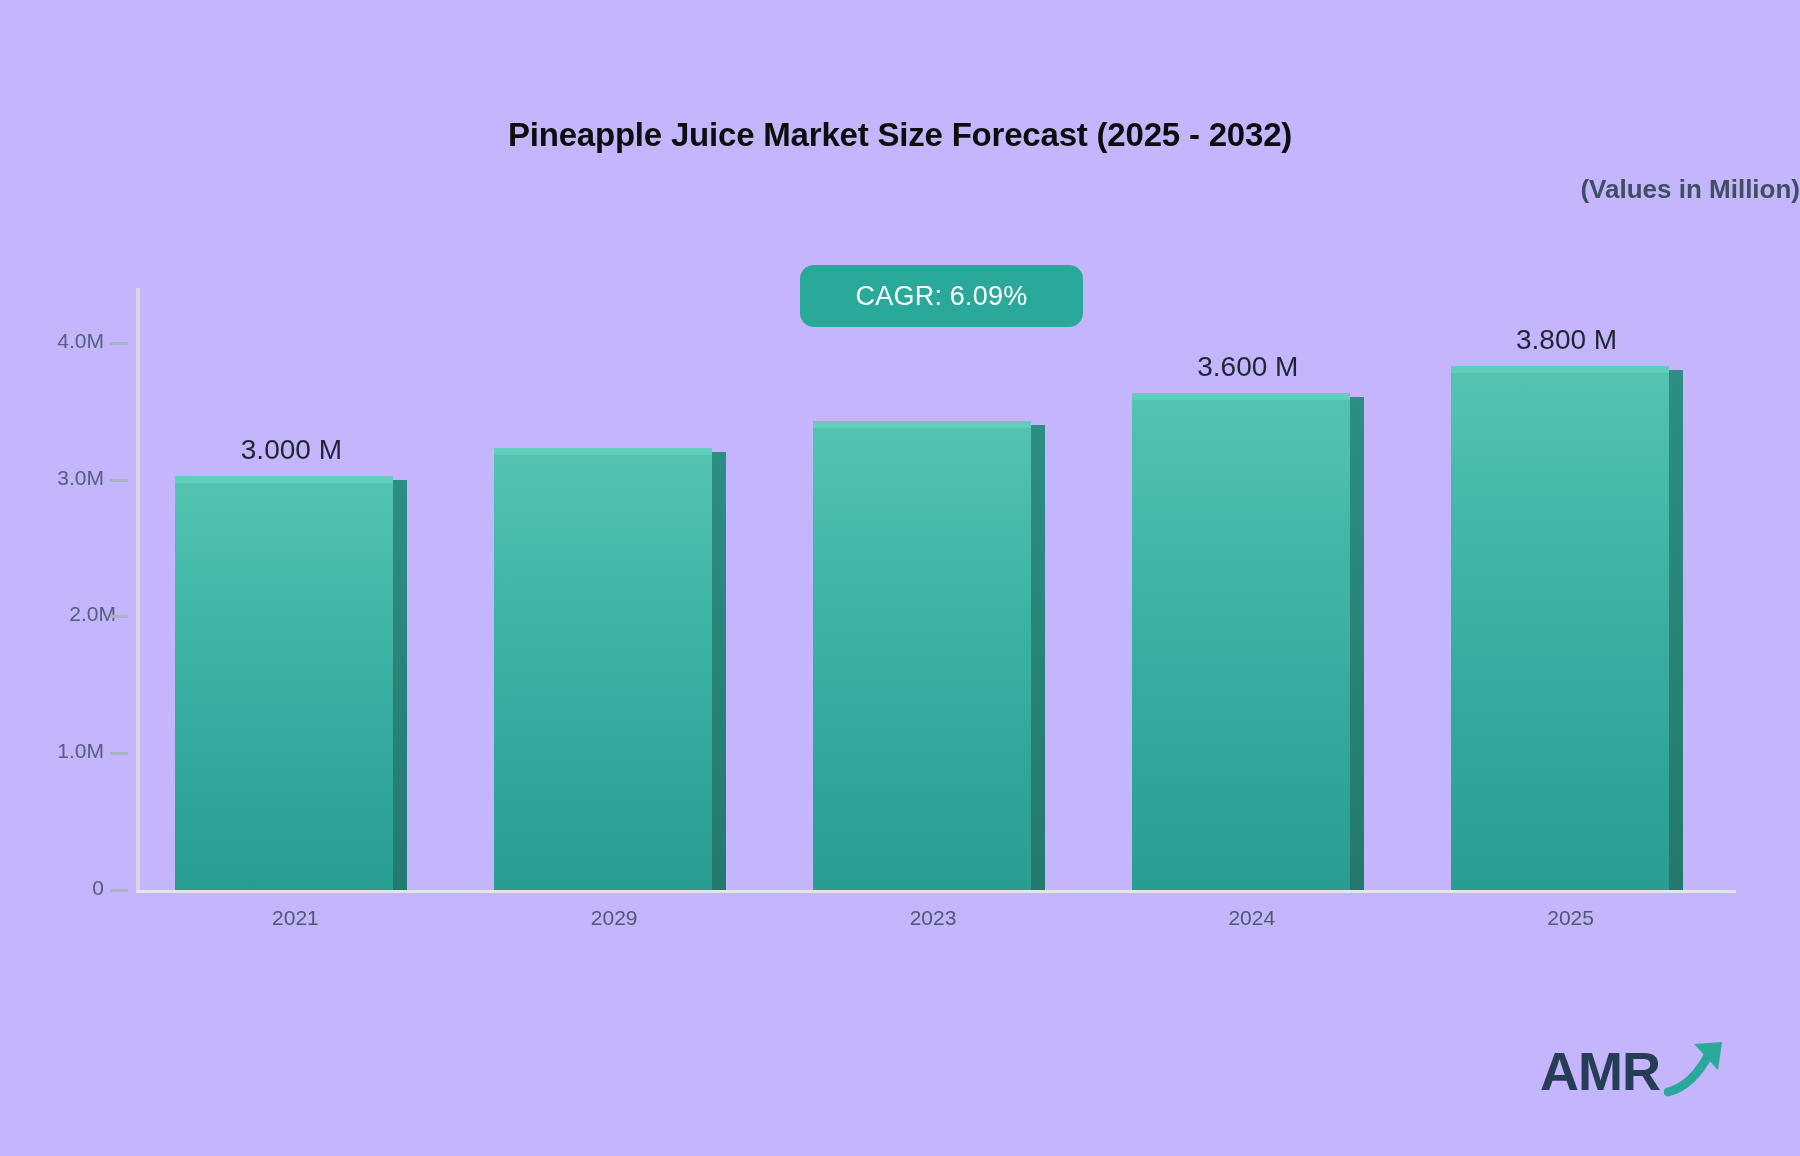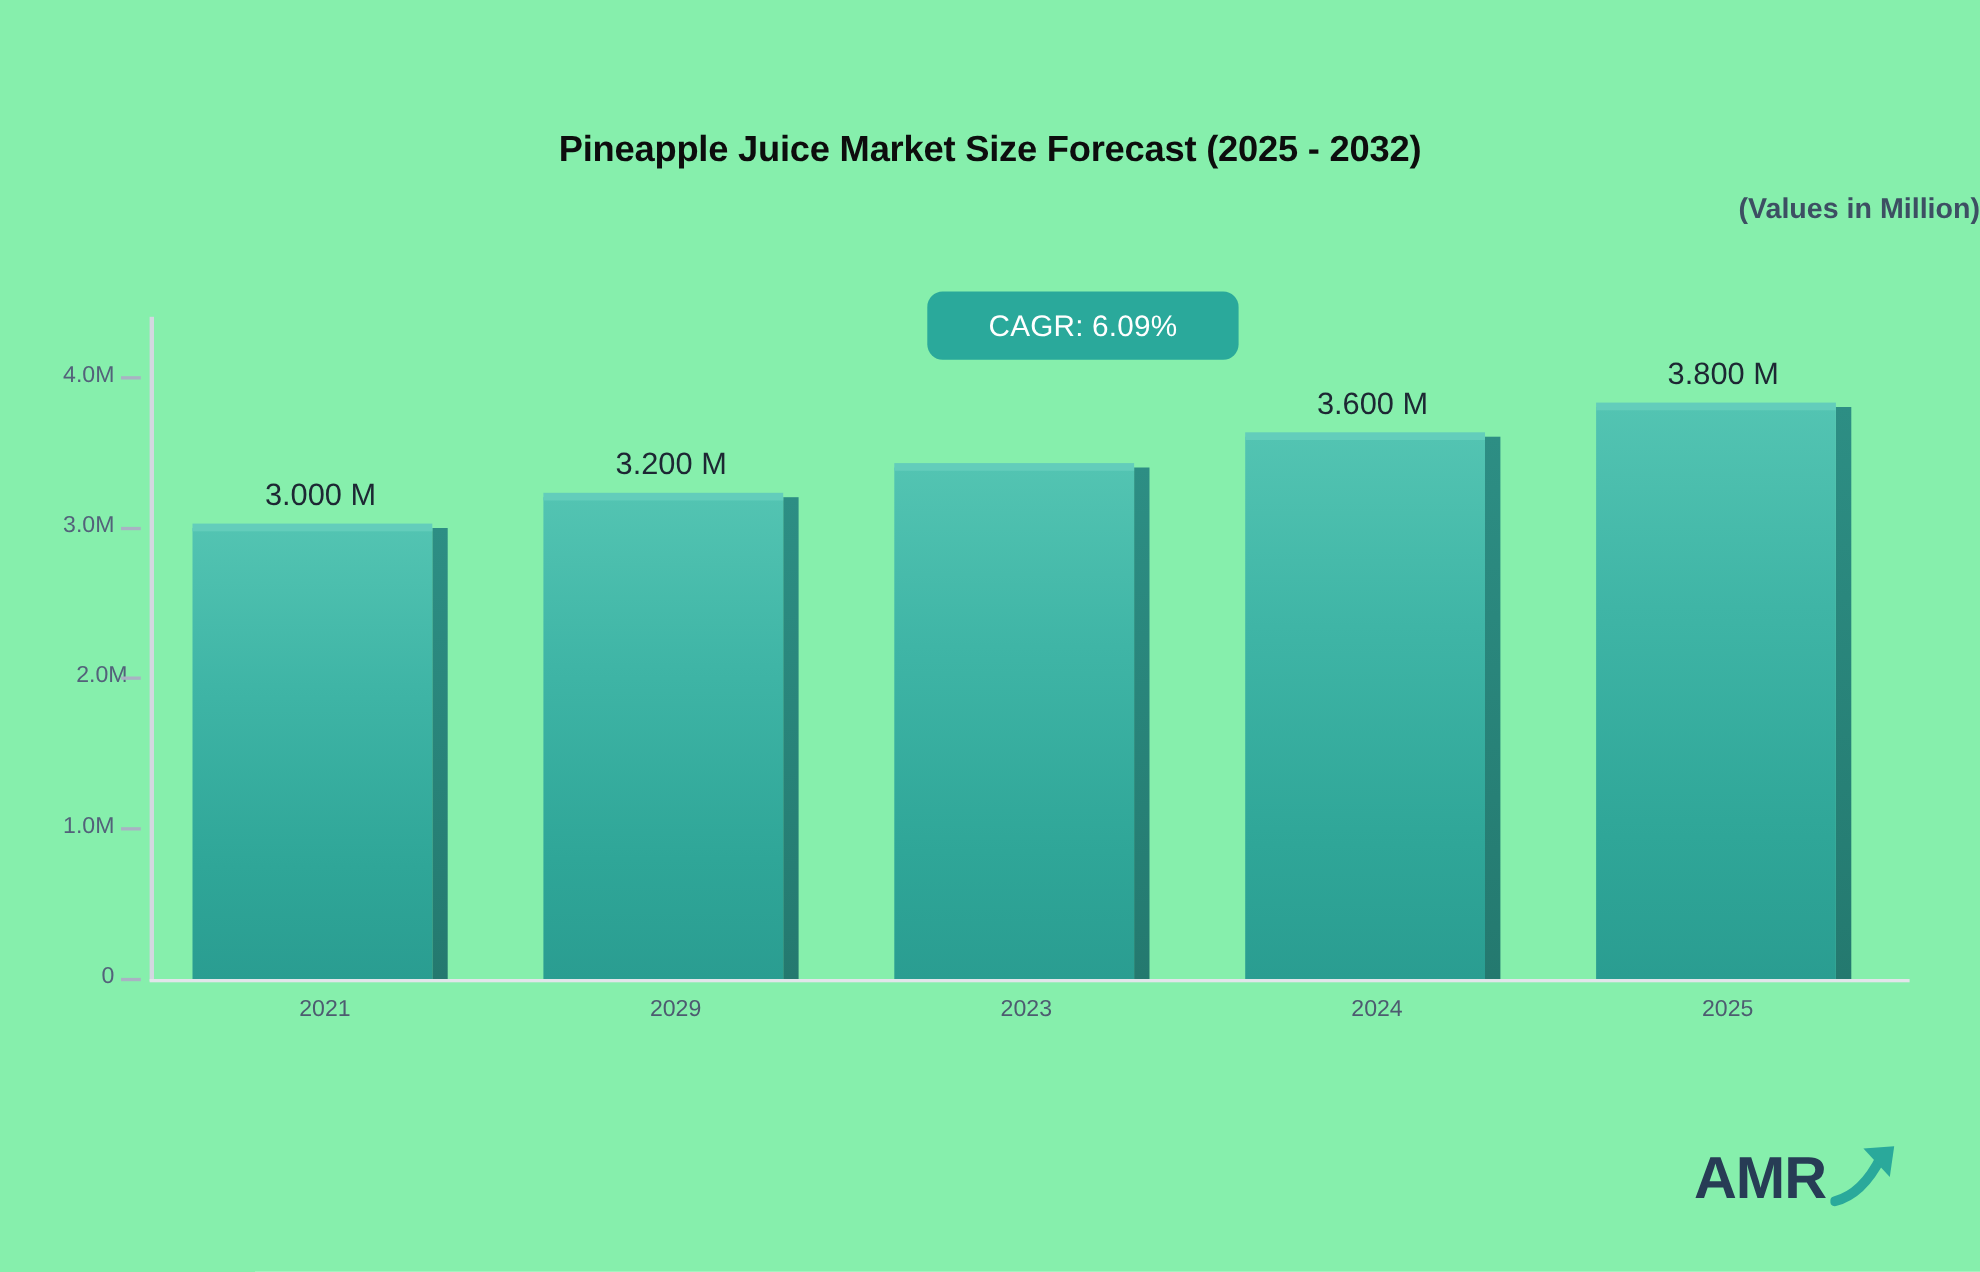--- a/index.html
+++ b/index.html
@@ -10,21 +10,21 @@
     width: 1800px;
     height: 1156px;
     background: #ffffff;
     font-family: "Liberation Sans", sans-serif;
     overflow: hidden;
   }
   #canvas {
     position: relative;
     width: 1800px;
     height: 1156px;
-    background: #86efac;
+    background: #c4b5fd;
   }
 
   
   #chart-title {
     position: absolute;
     top: 116px;
     left: 0;
     width: 1800px;
     text-align: center;
     font-size: 33px;
@@ -132,21 +132,20 @@
     height: 62px;
     border-radius: 14px;
     background: #2aa99b;
     color: #ffffff;
     font-size: 27px;
     display: flex;
     align-items: center;
     justify-content: center;
     letter-spacing: 0.2px;
     white-space: nowrap;
-    margin-left: 43px;
   }
 
   
   #amr-logo {
     position: absolute;
     left: 1540px;
     top: 1040px;
     width: 200px;
     height: 72px;
   }
@@ -233,16 +232,15 @@
 
   <div id="amr-logo">
     <div id="amr-text">AMR</div>
     <svg id="amr-arrow" viewBox="0 0 70 62">
       <path d="M4 56 C 20 52, 34 40, 46 16" stroke="#2aa99b" stroke-width="9" fill="none" stroke-linecap="round"></path>
       <path d="M30 8 L58 6 L54 34 Z" fill="#2aa99b"></path>
     </svg>
   </div>
 
 <div class="bar-value" style="left: 135.4px; width: 312px; top: 433.545px;">3.000 M</div>
-    <div class="bar-value" style="left: 454.2px; width: 312px; top: 406.182px;">3.200 M</div>
     <div class="bar-value" style="left: 1091.8px; width: 312px; top: 351.455px;">3.600 M</div>
     <div class="bar-value" style="left: 1410.6px; width: 312px; top: 324.091px;">3.800 M</div>
   </div>
 
 </body></html>

